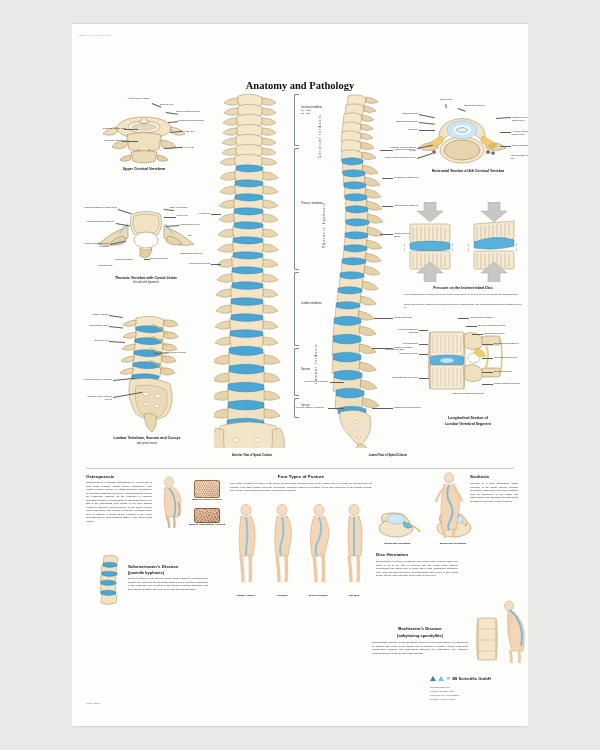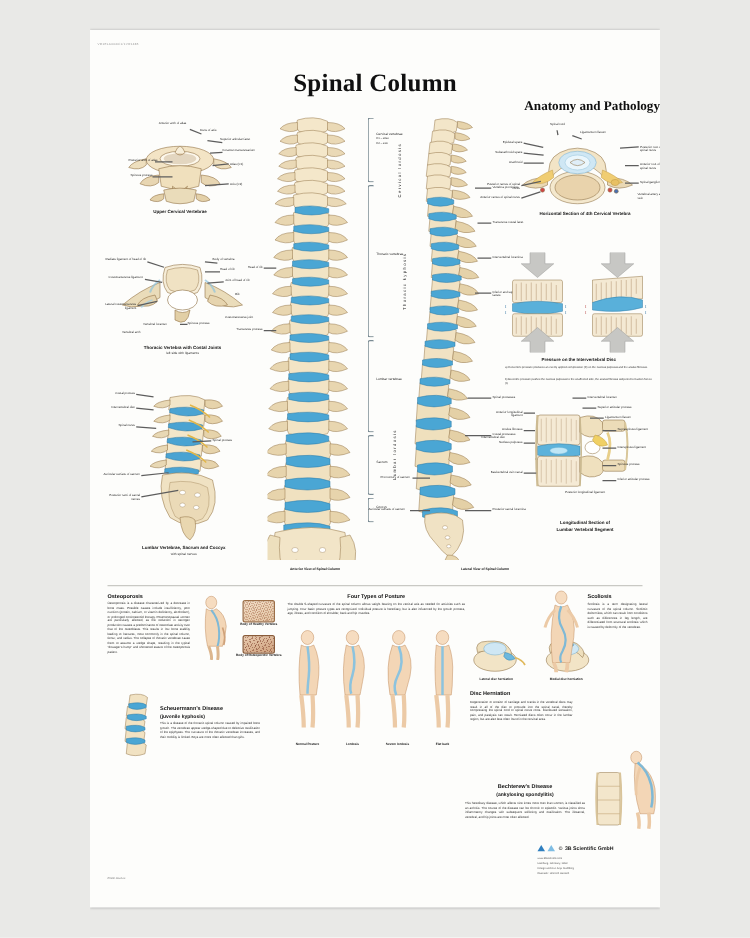--- a/index.html
+++ b/index.html
@@ -16,21 +16,21 @@
     box-shadow:0 0 2px rgba(0,0,0,.25);
     overflow:hidden;
   }
   .side-shade{position:absolute;top:0;height:750px;width:72px;background:#e9e9e7;}
   .side-shade.l{left:0;} .side-shade.r{right:0;}
 
   
   .code{position:absolute;left:6px;top:10px;font-size:2.4px;letter-spacing:.3px;color:#999;}
   .h1{position:absolute;width:100%;text-align:center;top:32px;
       font-family:"Liberation Serif", serif;font-size:20px;font-weight:700;color:#101010;letter-spacing:.2px;}
-  .h2{position:absolute;width:100%;text-align:right;top:56px;
+  .h2{position:absolute;width:100%;text-align:center;top:56px;
       font-family:"Liberation Serif", serif;font-size:10.5px;font-weight:700;color:#101010;}
 
   .panel-title{position:absolute;text-align:center;font-size:3.6px;font-weight:700;color:#141414;line-height:1.35;}
   .panel-sub{position:absolute;text-align:center;font-size:2.6px;color:#333;line-height:1.3;}
   .lbl{position:absolute;font-size:2.4px;color:#2a2a2a;line-height:1.25;}
   .lbl.r{text-align:right;}
   .lbl.c{text-align:center;}
   .brace-lbl{position:absolute;font-size:2.6px;color:#2a2a2a;line-height:1.25;}
   .vlbl{position:absolute;font-size:3.4px;color:#2b2b2b;letter-spacing:1.1px;
         writing-mode:vertical-rl;transform:rotate(180deg);font-weight:400;}
@@ -47,21 +47,20 @@
   .logo-tri{width:0;height:0;border-left:3.2px solid transparent;border-right:3.2px solid transparent;border-bottom:5px solid #2f7fbf;}
   .credits{position:absolute;font-size:2.1px;line-height:1.5;color:#555;}
   .sig{position:absolute;font-size:2.2px;color:#777;font-style:italic;}
 </style>
 </head>
 <body>
 
 <div id="poster">
 
   <div class="code">VR1ELA0040/1/1VR1485</div>
-  <div class="h1">Spinal Column</div>
   <div class="h2">Anatomy and Pathology</div>
 
   <div>
 
     <svg style="position:absolute;left:26px;top:78px;width:92px;height:62px" viewBox="0 0 92 62">
       <g stroke="#97794d" stroke-width=".5" fill="none">
 
         <ellipse cx="46" cy="26" rx="27" ry="11" fill="#f3e4c5"></ellipse>
         <ellipse cx="46" cy="25" rx="16" ry="6" fill="#fdf8ec"></ellipse>
 

